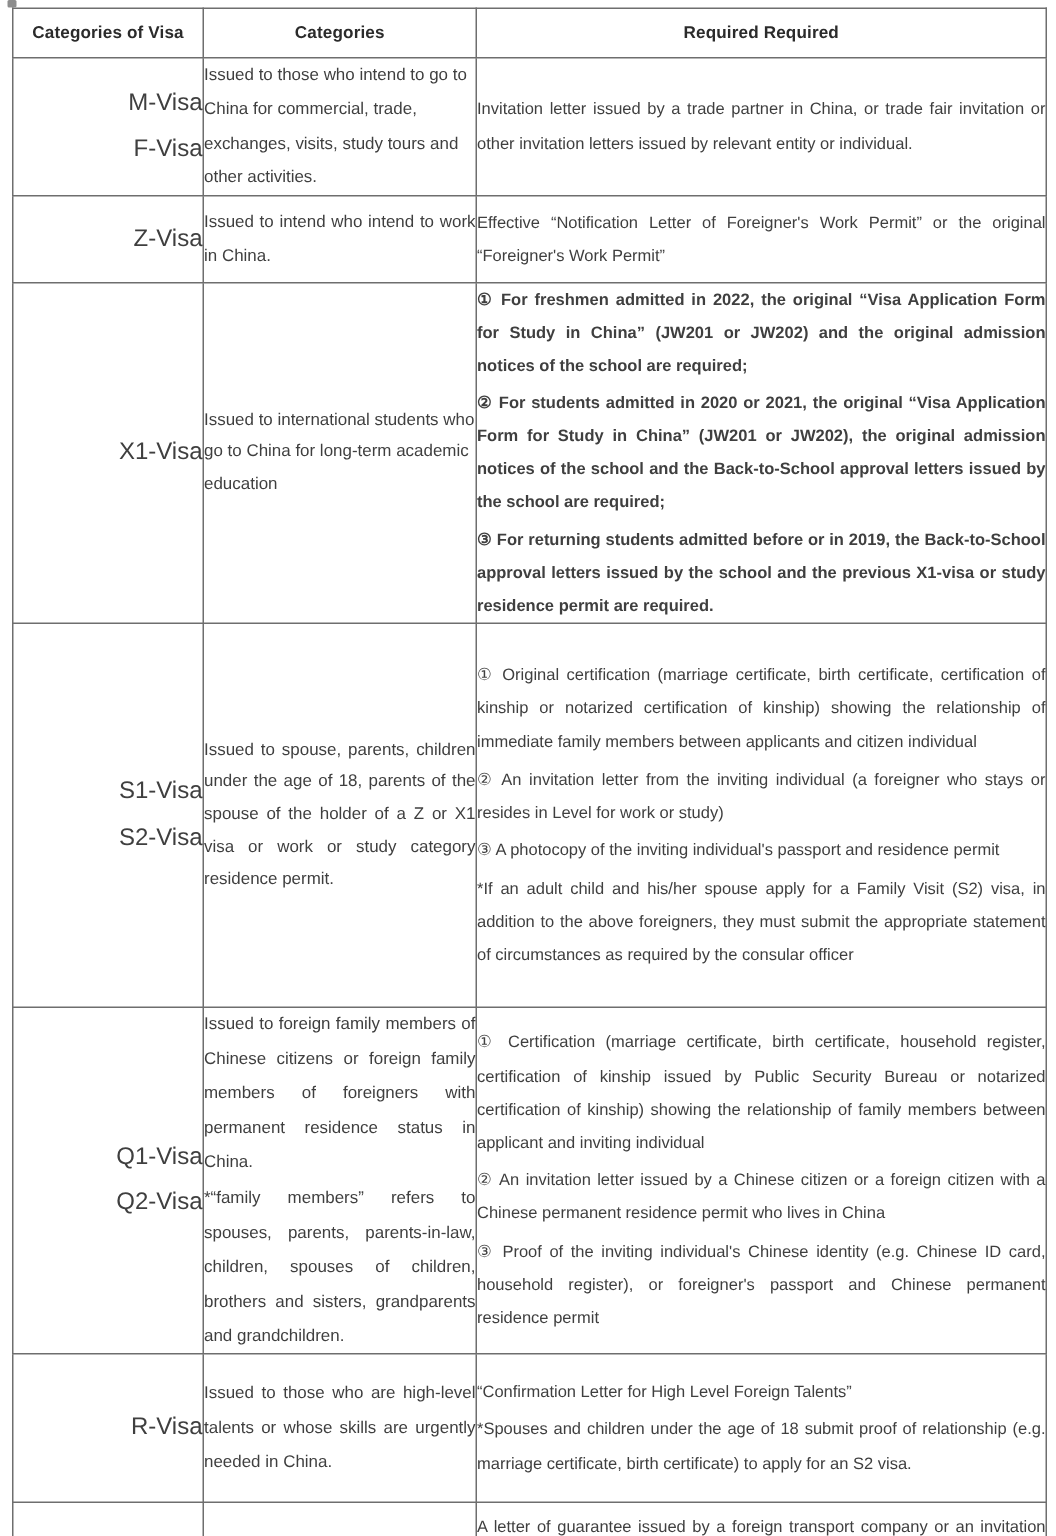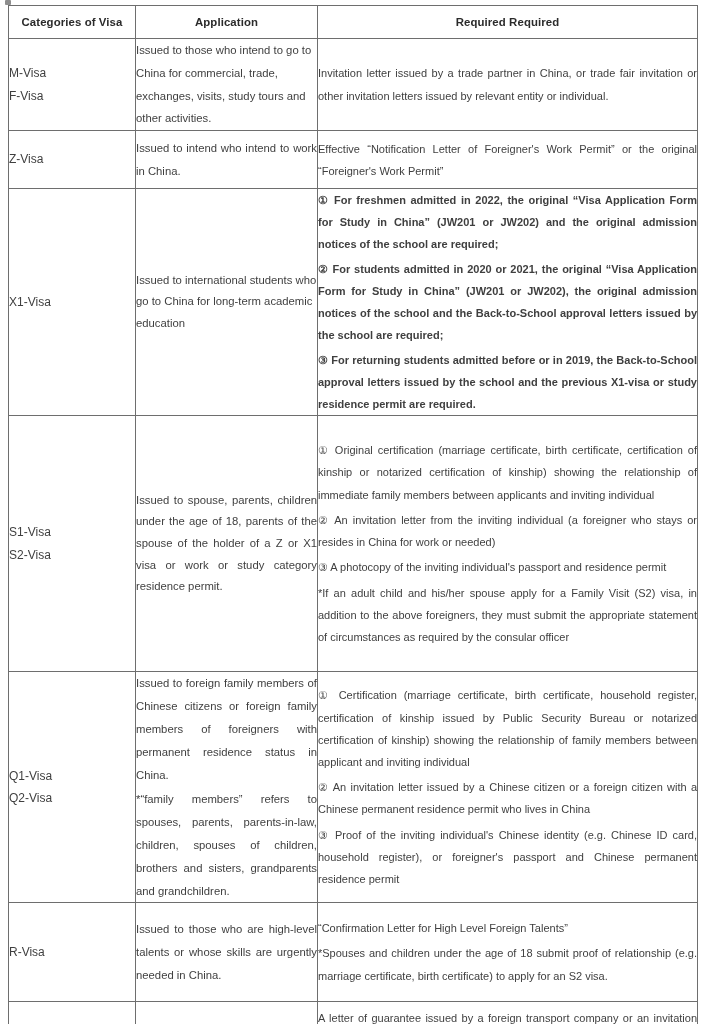--- a/index.html
+++ b/index.html
@@ -54,22 +54,22 @@
   thead th {
     height: 32px;
     font-size: 11.4px;
     font-weight: bold;
     text-align: center;
     color: #2b2b2b;
     letter-spacing: 0.1px;
   }
 
   .cat-cell {
-    text-align: left;
-    font-size: 12px;
+    text-align: right;
+    font-size: 16px;
     line-height: 1.9;
     color: #3f3f3f;
     padding: 4px 2px;
   }
   .cat-cell .cat-line { display: block; }
 
   .desc-cell {
     font-size: 11.3px;
     line-height: 1.92;
     color: #3f3f3f;
@@ -136,21 +136,21 @@
 
   <table class="visa-table">
     <colgroup>
       <col class="c-cat">
       <col class="c-desc">
       <col class="c-req">
     </colgroup>
     <thead>
       <tr>
         <th>Categories of Visa</th>
-        <th>Application</th>
+        <th>Categories</th>
         <th>Required Required</th>
       </tr>
     </thead>
     <tbody>
 
       <tr class="row-m">
         <td class="cat-cell">
           <span class="cat-line">M-Visa</span>
           <span class="cat-line">F-Visa</span>
         </td>
@@ -190,22 +190,22 @@
 
       <tr class="row-s">
         <td class="cat-cell">
           <span class="cat-line">S1-Visa</span>
           <span class="cat-line">S2-Visa</span>
         </td>
         <td class="desc-cell">
           <p>Issued to spouse, parents, children under the age of 18, parents of the spouse of the holder of a Z or X1 visa or work or study category residence permit.</p>
         </td>
         <td class="req-cell">
-          <p>①  Original certification (marriage certificate, birth certificate, certification of kinship or notarized certification of kinship) showing the relationship of immediate family members between applicants and inviting individual</p>
-          <p>②  An invitation letter from the inviting individual (a foreigner who stays or resides in China for work or needed)</p>
+          <p>①  Original certification (marriage certificate, birth certificate, certification of kinship or notarized certification of kinship) showing the relationship of immediate family members between applicants and citizen individual</p>
+          <p>②  An invitation letter from the inviting individual (a foreigner who stays or resides in Level for work or study)</p>
           <p>③  A photocopy of the inviting individual's passport and residence permit</p>
           <p>*If an adult child and his/her spouse apply for a Family Visit (S2) visa, in addition to the above foreigners, they must submit the appropriate statement of circumstances as required by the consular officer</p>
         </td>
       </tr>
 
       <tr class="row-q">
         <td class="cat-cell">
           <span class="cat-line">Q1-Visa</span>
           <span class="cat-line">Q2-Visa</span>
         </td>

